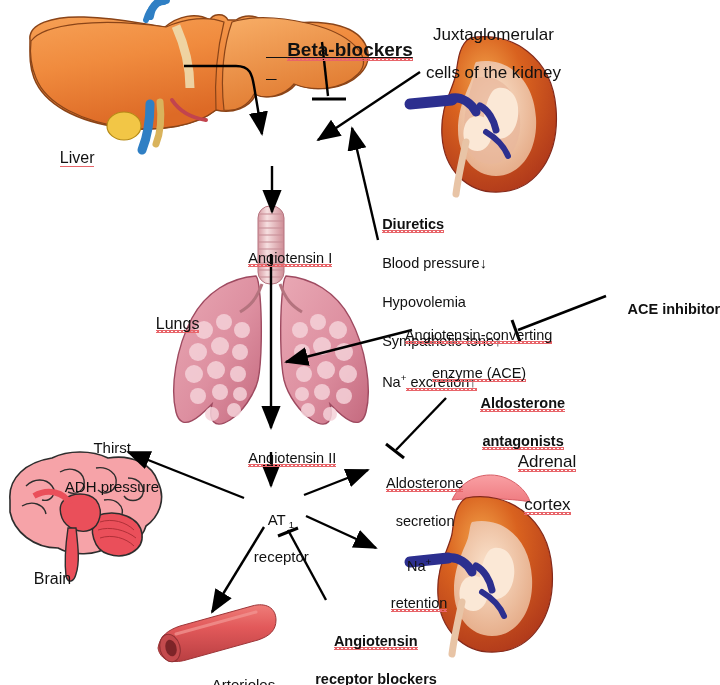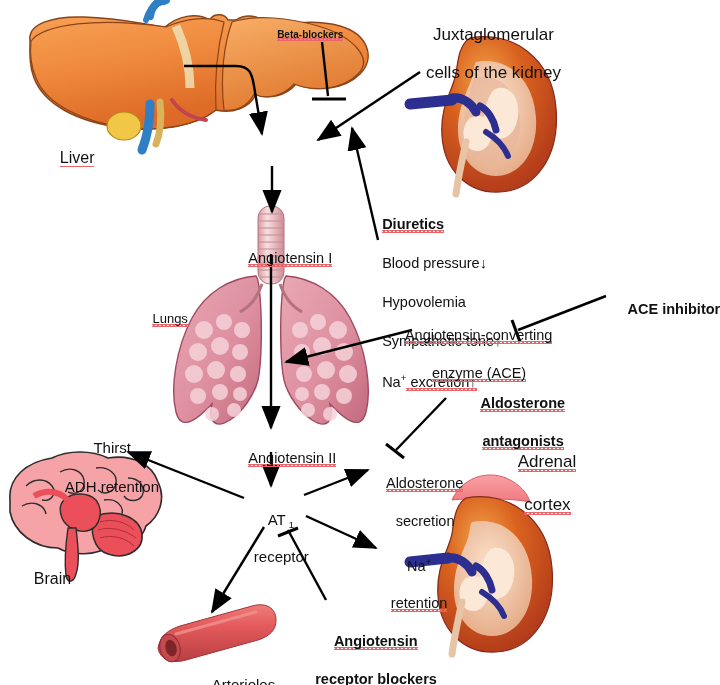--- a/index.html
+++ b/index.html
@@ -258,36 +258,36 @@
 
       <path d="M326,600 L288,530" stroke-width="2.4"></path>
       <path d="M278,536 L298,528" stroke-width="3"></path>
     </g>
   </svg>
 
   <div class="lbl" style="left:42px;top:131px;font-size:16px;">
     <span class="ul">Liver</span>
   </div>
 
-  <div class="lbl bold" style="left:266px;top:18px;font-size:10px;">
+  <div class="lbl bold" style="left:266px;top:18px;font-size:19px;text-decoration:underline;">
     <span class="sq">Beta-blockers</span>
   </div>
 
   <div class="lbl ctr" style="left:394px;top:6px;width:180px;font-size:17px;">
     <span>Juxtaglomerular</span><br>
     <span>cells of the kidney</span>
   </div>
 
 
 
   <div class="lbl" style="left:233px;top:234px;font-size:14.5px;">
     <span class="sq">Angiotensin I</span>
   </div>
 
-  <div class="lbl" style="left:138px;top:297px;font-size:13px;">
+  <div class="lbl" style="left:138px;top:297px;font-size:16px;">
     <span class="sq">Lungs</span>
   </div>
 
   <div class="lbl" style="left:366px;top:196px;font-size:14.5px;line-height:1.34;">
     <span class="bold sq">Diuretics</span><br>
     <span>Blood pressure↓</span><br>
     <span>Hypovolemia</span><br>
     <span>Sympathetic tone↑</span><br>
     <span><span>Na</span><sup>+</sup><span class="sq"> excretion↑</span></span>
   </div>
@@ -315,21 +315,21 @@
     <span class="sq">Angiotensin II</span>
   </div>
 
   <div class="lbl ctr" style="left:236px;top:492px;width:74px;font-size:15px;line-height:1.25;">
     <span>AT</span> <sub>1</sub><br>
     <span>receptor</span>
   </div>
 
   <div class="lbl ctr" style="left:44px;top:418px;width:120px;font-size:15px;line-height:1.3;">
     <span>Thirst</span><br>
-    <span>ADH retention</span>
+    <span>ADH pressure</span>
   </div>
 
   <div class="lbl ctr" style="left:362px;top:455px;width:110px;font-size:14.5px;line-height:1.3;">
     <span class="sq">Aldosterone</span><br>
     <span>secretion</span>
   </div>
 
   <div class="lbl ctr" style="left:366px;top:537px;width:90px;font-size:14.5px;line-height:1.3;">
     <span>Na</span><sup>+</sup><br>
     <span class="sq">retention</span>

